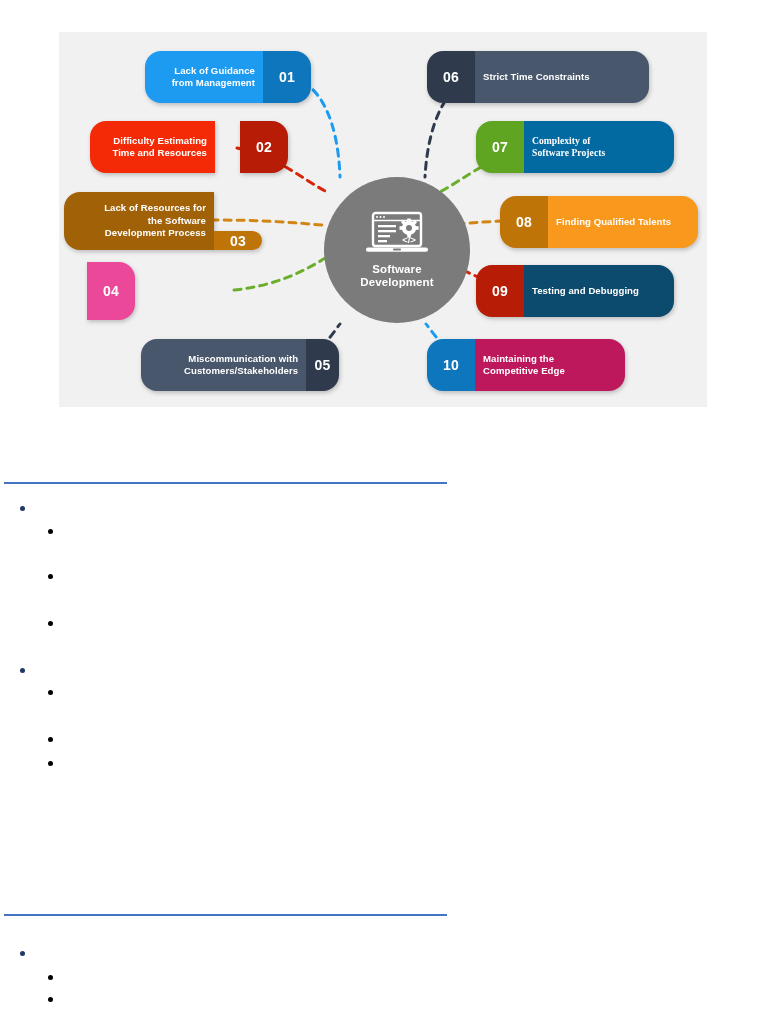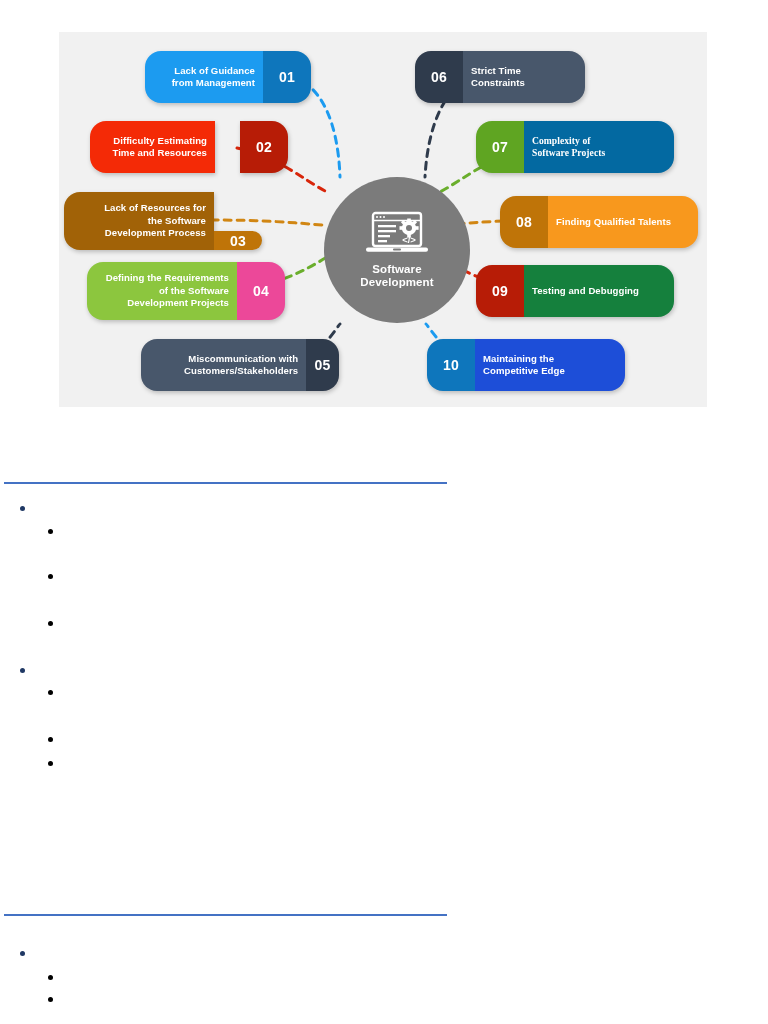--- a/index.html
+++ b/index.html
@@ -234,41 +234,34 @@
       <span>
         <span>Lack of Resources for</span><br>
         <span>the Software</span><br>
         <span>Development Process</span>
       </span>
     </div>
     <div class="bar-num" style="background:#bf7408;margin-top:39px;">03</div>
   </div>
 
   <div class="item-bar left" style="left:28px; top:230px; width:198px; height:58px;">
-    <div class="bar-text" style="background:#8cc63e;">
-      <span>
-        <span>Defining the Requirements</span><br>
-        <span>of the Software</span><br>
-        <span>Development Projects</span>
-      </span>
-    </div>
     <div class="bar-num" style="background:#ec4899;">04</div>
   </div>
 
   <div class="item-bar left" style="left:82px; top:307px; width:198px;">
     <div class="bar-text" style="background:#48576b;padding-left:43px;">
       <span>
         <span>Miscommunication with</span><br>
         <span>Customers/Stakeholders</span>
       </span>
     </div>
     <div class="bar-num" style="background:#2f3b4c;">05</div>
   </div>
 
-  <div class="item-bar right" style="left:356px; top:19px; width:170px;">
+  <div class="item-bar right" style="left:368px; top:19px; width:222px;">
     <div class="bar-num" style="background:#2f3b4c;">06</div>
     <div class="bar-text" style="background:#48576b;">
       <span>
         <span>Strict Time Constraints</span>
       </span>
     </div>
   </div>
 
   <div class="item-bar right" style="left:417px; top:89px; width:198px;">
     <div class="bar-num" style="background:#5fa522;">07</div>
@@ -284,30 +277,30 @@
     <div class="bar-num" style="background:#bf7408;">08</div>
     <div class="bar-text" style="background:#f8981d;">
       <span>
         <span>Finding Qualified Talents</span>
       </span>
     </div>
   </div>
 
   <div class="item-bar right" style="left:417px; top:233px; width:198px;">
     <div class="bar-num" style="background:#b71c06;">09</div>
-    <div class="bar-text" style="background:#15803d;">
+    <div class="bar-text" style="background:#0c4a6e;">
       <span>
         <span>Testing and Debugging</span>
       </span>
     </div>
   </div>
 
   <div class="item-bar right" style="left:368px; top:307px; width:198px;">
     <div class="bar-num" style="background:#0e76bc;">10</div>
-    <div class="bar-text" style="background:#1d4ed8;">
+    <div class="bar-text" style="background:#be185d;">
       <span>
         <span>Maintaining the</span><br>
         <span>Competitive Edge</span>
       </span>
     </div>
   </div>
 </div>
 
 <div class="doc-rule" id="doc-rule-1"></div>
 

